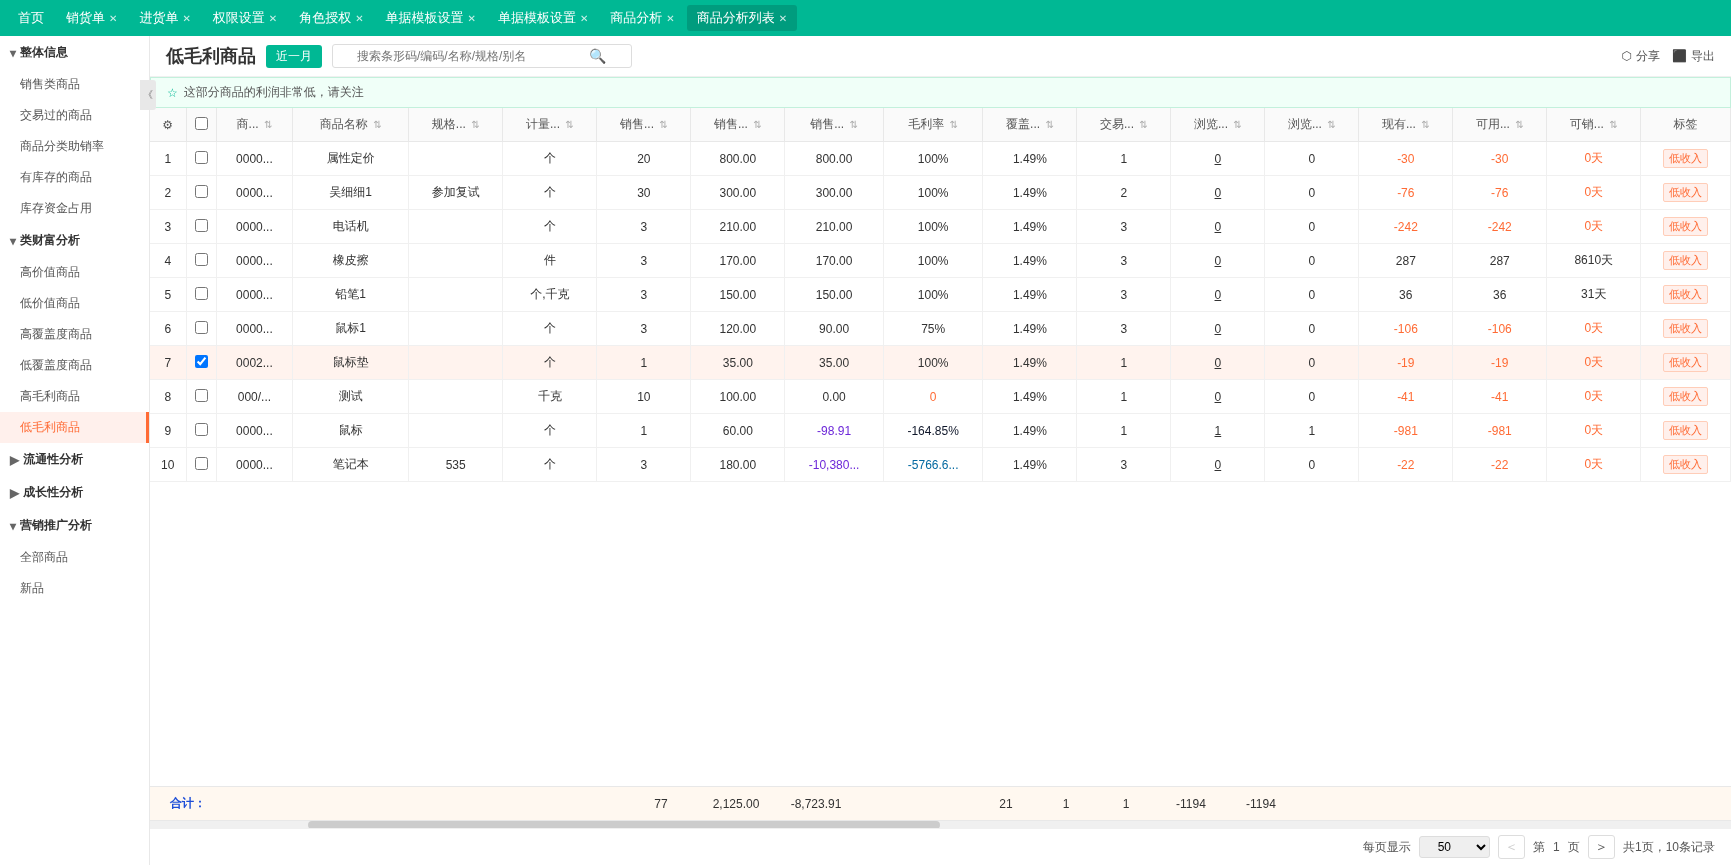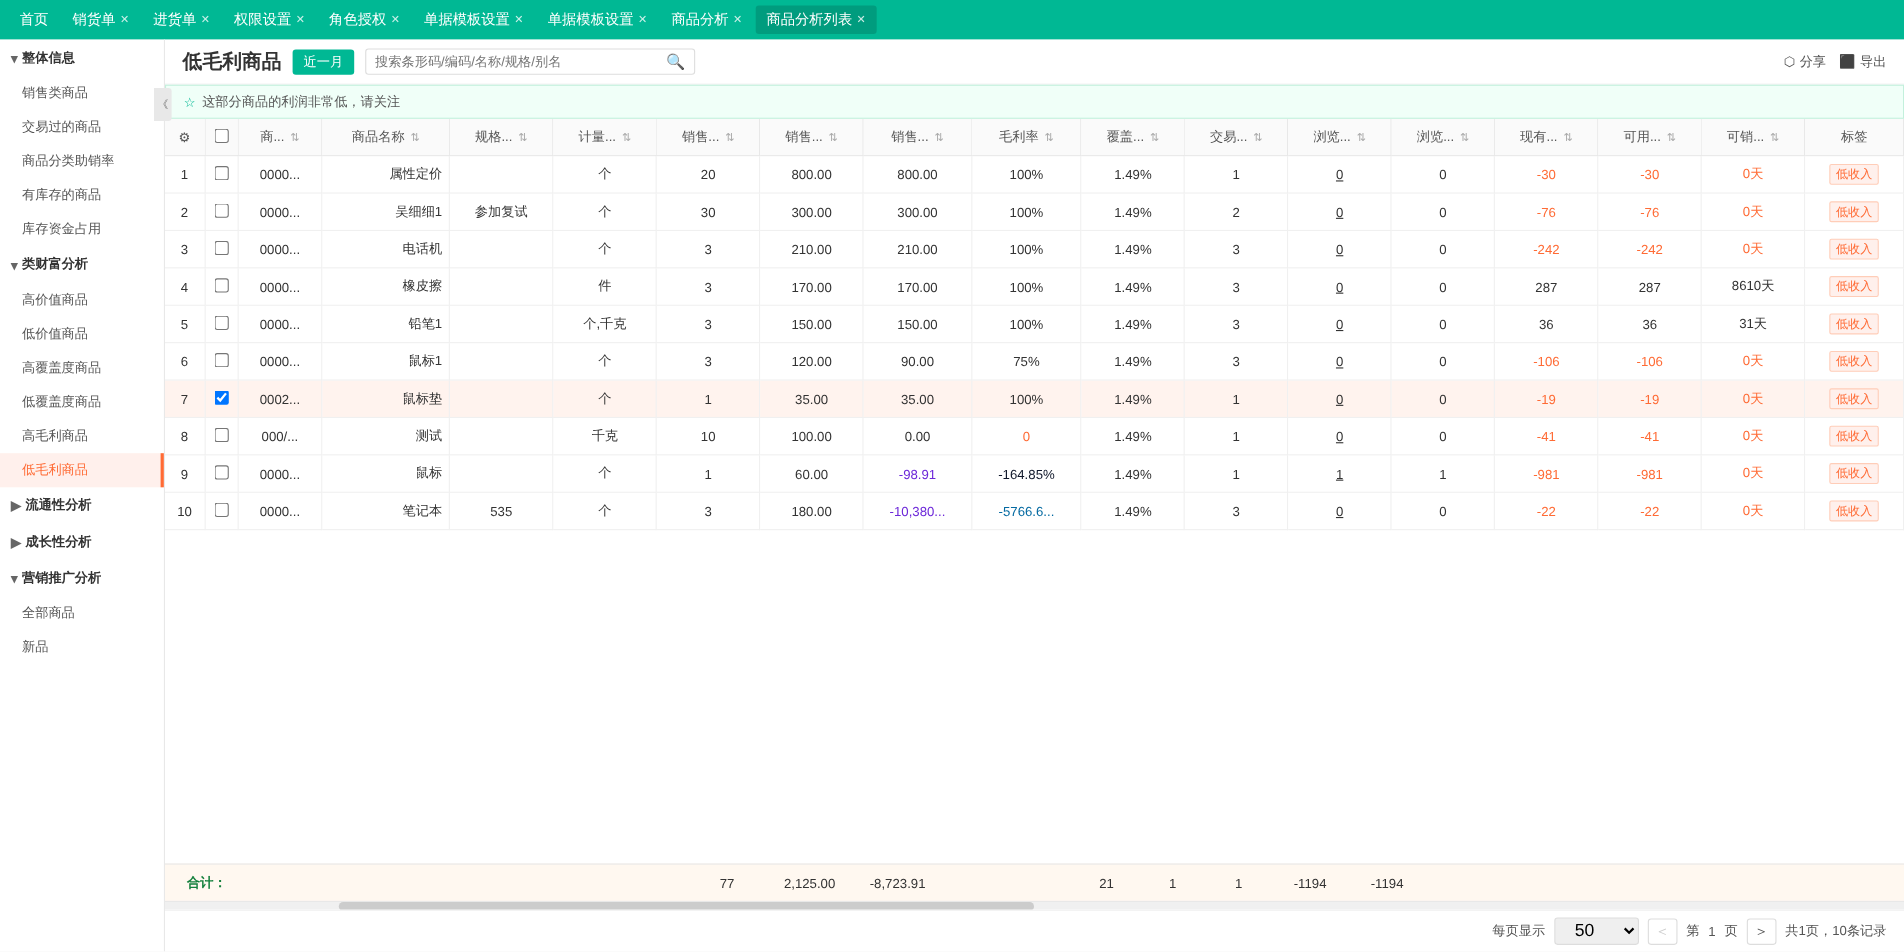--- a/index.html
+++ b/index.html
@@ -108,21 +108,21 @@
       padding: 3px 10px;
       border-radius: 3px;
       font-size: 12px;
       cursor: pointer;
     }
     .search-box {
       display: flex;
       align-items: center;
       border: 1px solid #ddd;
       border-radius: 3px;
-      padding: 3px 8px;
+      padding: 3px 24px;
       flex: 1;
       max-width: 300px;
       background: #fff;
     }
     .search-box input {
       border: none;
       outline: none;
       font-size: 12px;
       flex: 1;
       background: transparent;
@@ -185,21 +185,21 @@
     thead th.sortable { cursor: pointer; }
     .sort-icon { color: #aaa; font-size: 10px; margin-left: 2px; }
     tbody tr.selected-row { background: #fff3ee; }
     tbody td {
       border-bottom: 1px solid #f0f0f0;
       border-right: 1px solid #f0f0f0;
       padding: 7px 6px;
       text-align: center;
       color: #333;
     }
-    tbody td.text-left { text-align: right; }
+    tbody td.text-left { text-align: center; }
     .tag-label {
       display: inline-block;
       background: #fff0ec;
       color: #ff6b35;
       border: 1px solid #ffcdb8;
       padding: 1px 5px;
       border-radius: 2px;
       font-size: 11px;
     }
     .underline { text-decoration: underline; cursor: pointer; }
@@ -210,42 +210,42 @@
       border-top: 1px solid #e8e8e8;
       display: flex;
       align-items: center;
       padding: 8px 0;
       font-size: 12px;
       flex-shrink: 0;
     }
     .footer-label {
       padding: 0 20px;
       font-weight: bold;
-      color: #15803d;
+      color: #1d4ed8;
       min-width: 120px;
     }
 
     
     .pagination {
       display: flex;
       align-items: center;
       justify-content: flex-end;
       padding: 6px 16px;
       border-top: 1px solid #f0f0f0;
       font-size: 12px;
       gap: 8px;
       background: #fff;
       flex-shrink: 0;
     }
     .page-size-label { color: #555; }
     .page-size-select {
       border: 1px solid #ddd;
       padding: 2px 14px;
       border-radius: 3px;
-      font-size: 16px;
+      font-size: 12px;
     }
     .page-nav-btn {
       border: 1px solid #ddd;
       background: #fff;
       padding: 2px 6px;
       cursor: pointer;
       border-radius: 3px;
       color: #555;
     }
     .page-nav-btn:disabled { color: #ccc; cursor: default; }

